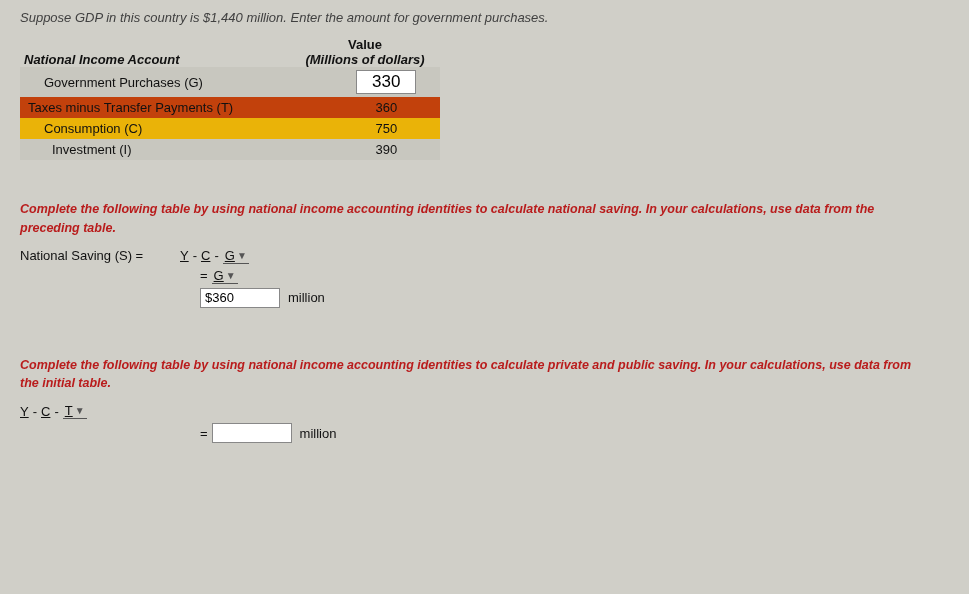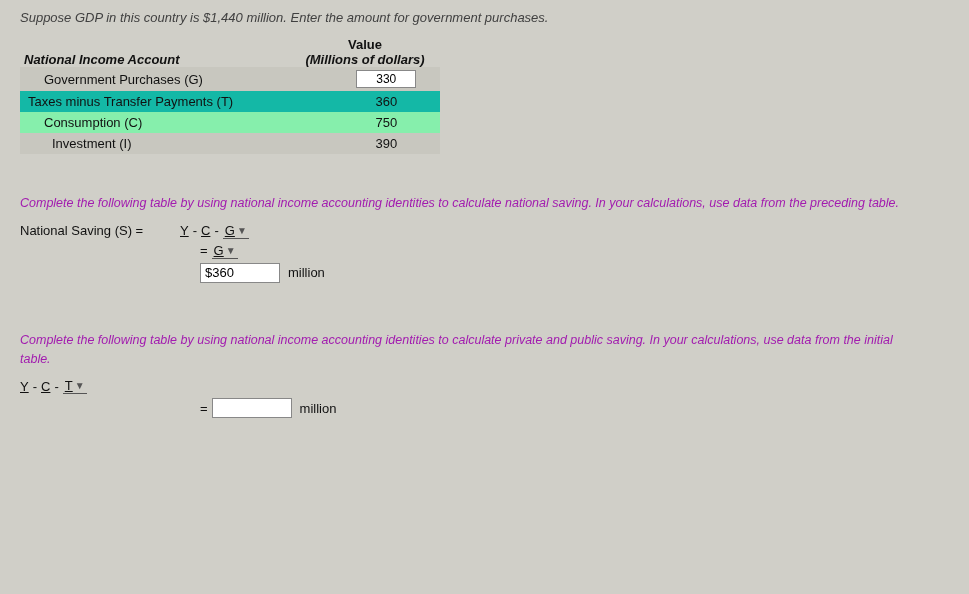--- a/index.html
+++ b/index.html
@@ -24,30 +24,31 @@
       margin-bottom: 12px;
       color: #404040;
     }
 
     .input-box {
       border: 1px solid #888;
       background: white;
       width: 60px;
       text-align: center;
       padding: 1px 4px;
-      font-size: 12px;
+      font-size: 17px;
     }
 
     .section-text {
       font-style: italic;
       font-size: 12.5px;
-      color: #a21caf;
+      color: #b91c1c;
       margin-bottom: 10px;
       line-height: 1.5;
       max-width: 900px;
+      font-weight: bold;
     }
 
     .equation-block {
       margin-bottom: 16px;
     }
 
     .eq-row {
       display: flex;
       align-items: center;
       margin-bottom: 4px;
@@ -142,22 +143,22 @@
 
     table.data-table td.lbl {
       text-align: left;
     }
 
     table.data-table td.val {
       text-align: center;
     }
 
     .bg1 { background-color: #c8c7bf; }
-    .bg2 { background-color: #14b8a6; }
-    .bg3 { background-color: #86efac; }
+    .bg2 { background-color: #c2410c; }
+    .bg3 { background-color: #eab308; }
     .bg4 { background-color: #c8c7bf; }
 
     .section-gap {
       height: 16px;
     }
   </style>
 </head>
 <body>
 
 <p class="instruction">Suppose GDP in this country is $1,440 million. Enter the amount for government purchases.</p>

